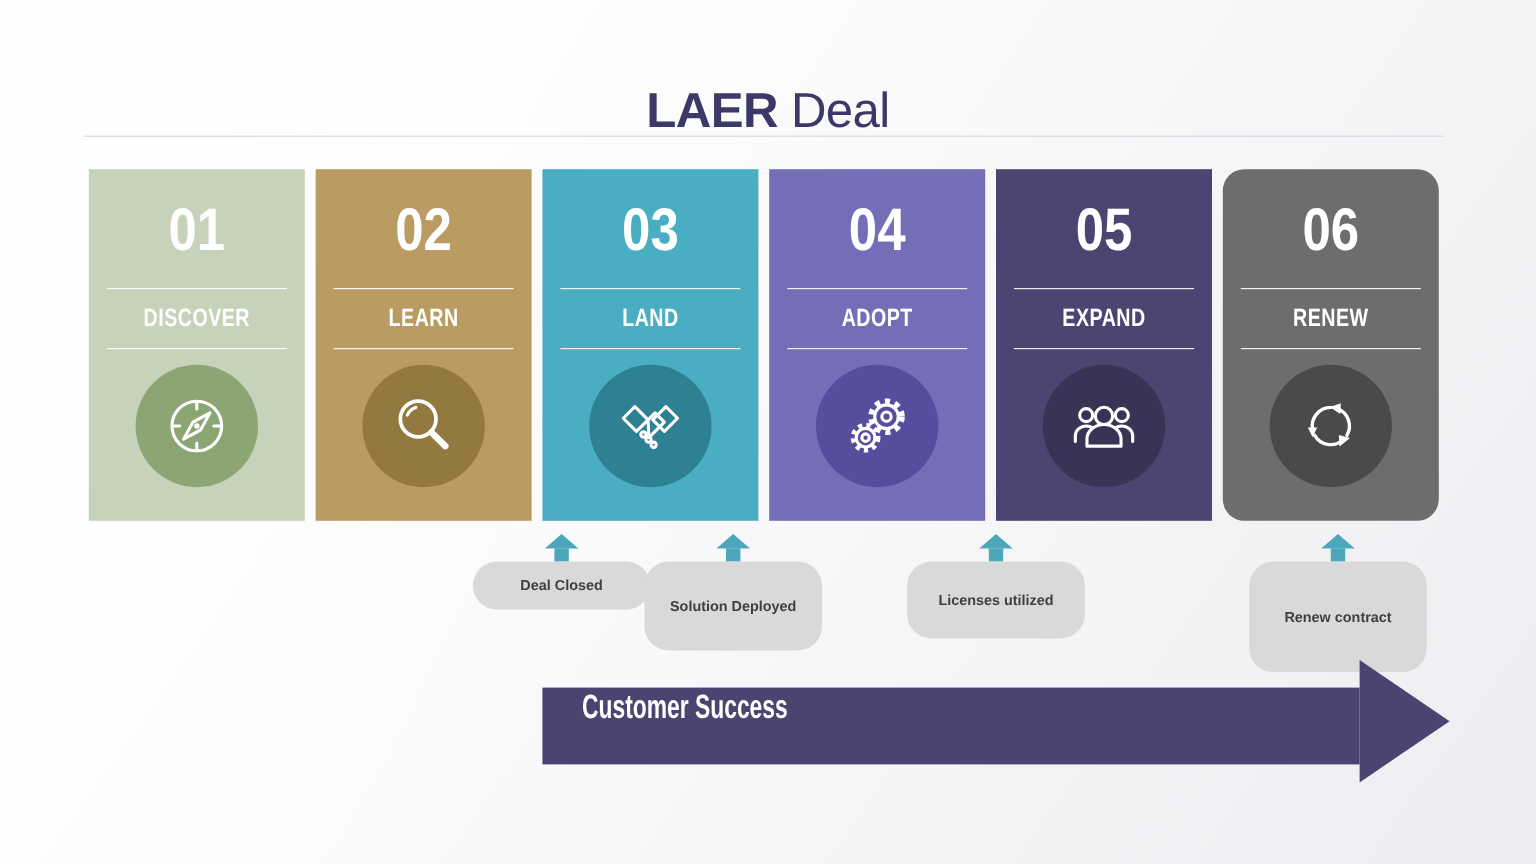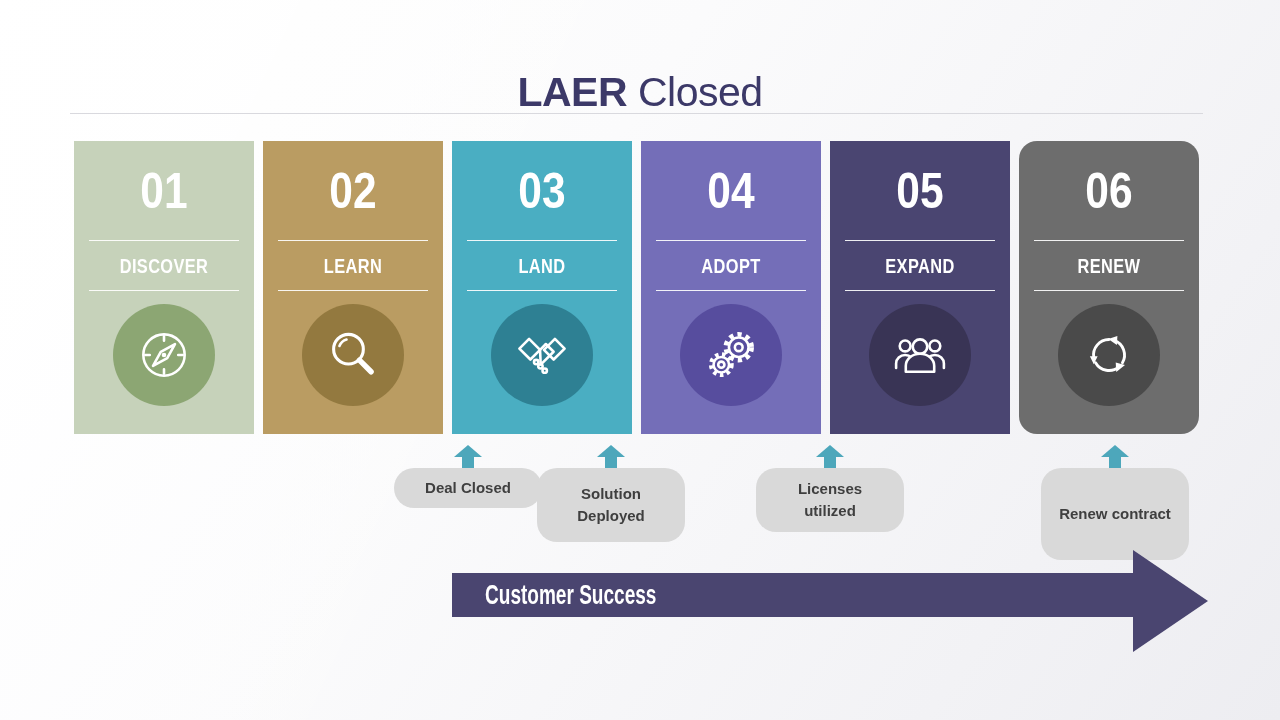--- a/index.html
+++ b/index.html
@@ -32,44 +32,44 @@
        display:flex;align-items:center;justify-content:center;background:var(--circle);}
   .circle svg{width:62px;height:62px;display:block;}
   
   .callout{position:absolute;width:148px;text-align:center;}
   .callout .up-arrow{width:28px;margin:0 auto;}
   .up-arrow .head{width:0;height:0;margin:0 auto;
        border-left:14px solid transparent;border-right:14px solid transparent;
        border-bottom:12px solid var(--teal);}
   .up-arrow .stem{width:12px;height:11px;margin:0 auto;background:var(--teal);}
   .bubble{background:#D9D9D9;border-radius:20px;color:#3F3F3F;font-weight:700;
-       font-size:15px;line-height:22px;display:flex;align-items:center;justify-content:center;
+       font-size:12px;line-height:22px;display:flex;align-items:center;justify-content:center;
        padding:0 14px;box-sizing:border-box;}
   .c1{left:394px;top:445px;} .c1 .bubble{height:40px;}
   .c2{left:537px;top:445px;} .c2 .bubble{height:74px;}
   .c3{left:756px;top:445px;} .c3 .bubble{height:64px;}
   .c4{left:1041px;top:445px;} .c4 .bubble{height:92px;}
   
-  .cs-body{position:absolute;left:452px;top:573px;width:681px;height:44px;
-       display:flex;align-items:center;}
+  .cs-body{position:absolute;left:452px;top:573px;width:681px;height:64px;
+       display:flex;}
   .cs-head{position:absolute;left:1133px;top:550px;width:0;height:0;
        border-top:51px solid transparent;border-bottom:51px solid transparent;
        border-left:75px solid;}
   .cs-label{color:#fff;font-weight:700;font-size:28px;margin-left:33px;white-space:nowrap;
        transform:scaleX(.68);transform-origin:left center;letter-spacing:0;}
 </style>
 </head>
 <body>
 
 <div class="slide">
 
   <h1 class="title" style="color: rgb(60, 57, 104);">
     <span class="t-bold">LAER</span>
     <span> </span>
-    <span class="t-reg">Closed</span>
+    <span class="t-reg">Deal</span>
   </h1>
   <div class="divider"></div>
 
   <div class="stages">
   <div class="stage" style="background: rgb(198, 210, 186); --circle: #8CA673;">
     <div class="num">01</div>
     <div class="rule"></div>
     <div class="stage-label">DISCOVER</div>
     <div class="rule rule2"></div>
     <div class="circle">

